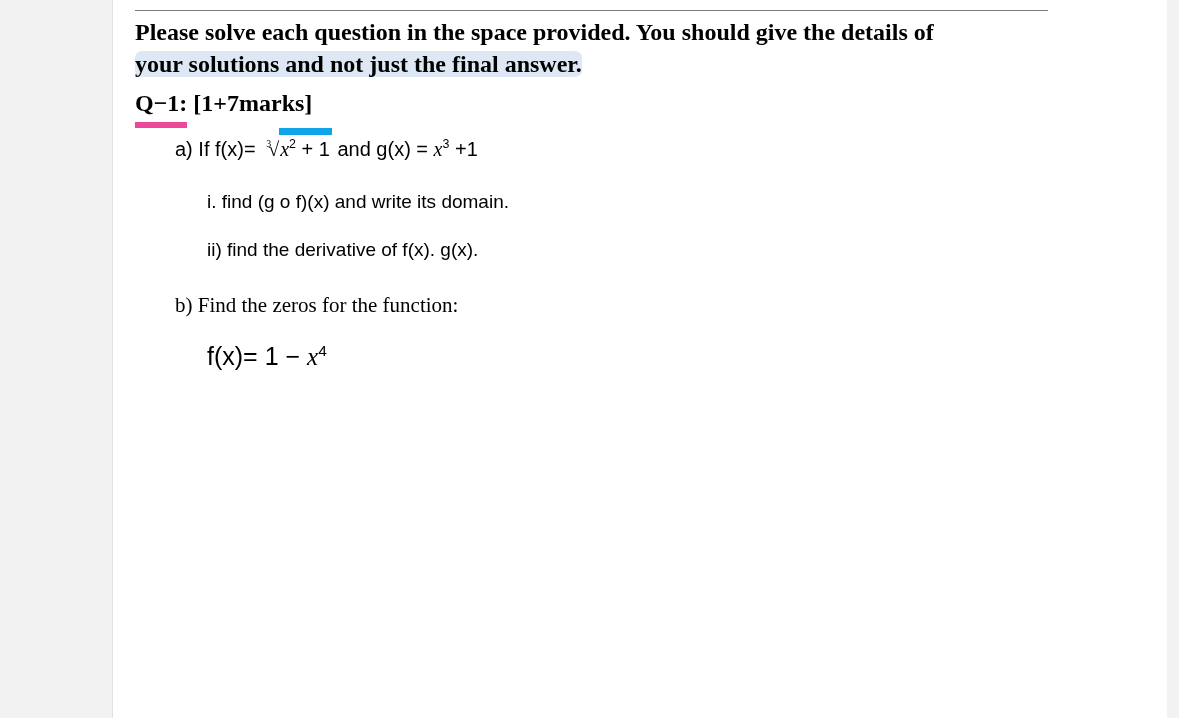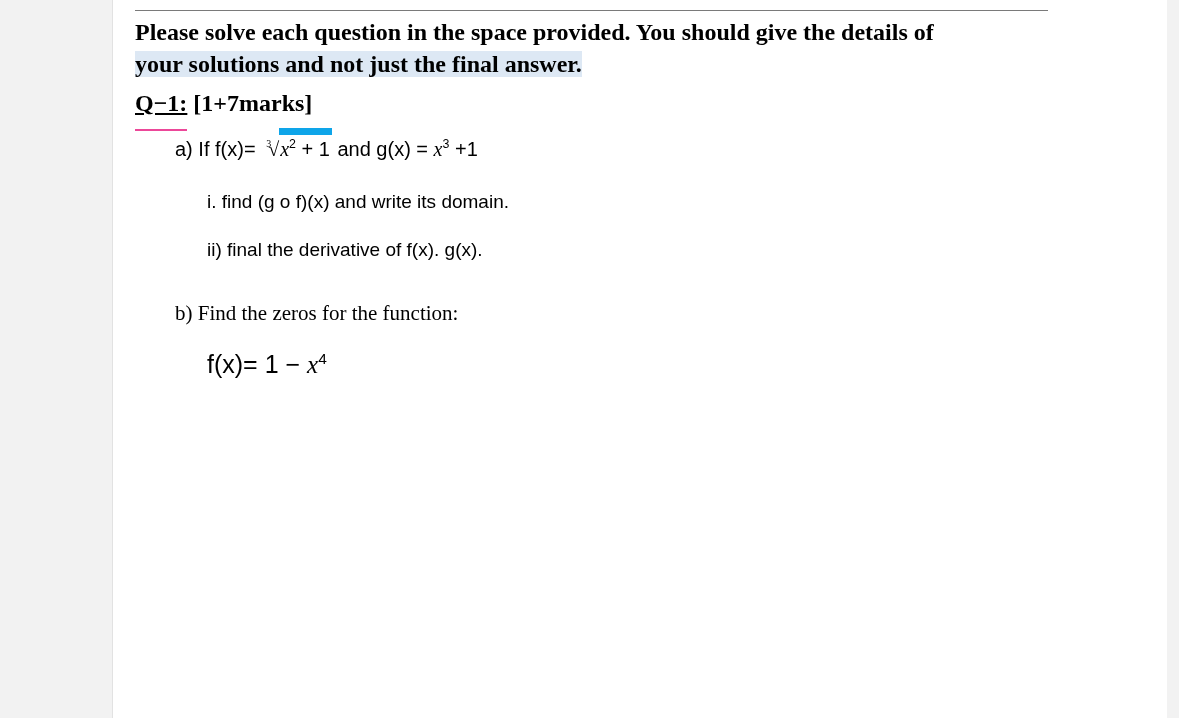--- a/index.html
+++ b/index.html
@@ -67,55 +67,55 @@
     font-size: 24px;
     line-height: 32px;
     color: #000000;
     width: 915px;
   }
   .instruction .line2 {
     display: block;
   }
   .hl {
     background: #dde8f4;
+    border-radius: 7px;
   }
   
   .q-header {
     margin-top: 8px;
     font-family: "Liberation Serif", serif;
     font-weight: bold;
     font-size: 24px;
     line-height: 30px;
     color: #000000;
   }
   .q-header .underlined {
-    border-bottom: 2px solid #ec4899;
-    padding-bottom: 13px;
-    text-decoration: underline;
+    border-bottom: 6px solid #ec4899;
+    padding-bottom: 6px;
   }
   
   .part {
     font-family: "Liberation Sans", sans-serif;
     font-size: 20px;
     color: #000000;
   }
   .part-a {
     margin-top: 10px;
     margin-left: 40px;
     line-height: 28px;
   }
   .sub {
     margin-top: 22px;
     margin-left: 72px;
     font-family: "Liberation Sans", sans-serif;
     font-size: 19px;
     line-height: 26px;
   }
   .part-b {
-    margin-top: 36px;
+    margin-top: 28px;
     margin-left: 40px;
     font-family: "Liberation Serif", serif;
     font-size: 21px;
     line-height: 28px;
   }
   .formula-b {
     margin-top: 22px;
     margin-left: 72px;
     font-family: "Liberation Sans", sans-serif;
     font-size: 25px;
@@ -182,21 +182,21 @@
       <div class="part part-a">
         <span>a)</span>
         <span>If f(x)=</span>
         <span class="radical"><span class="index">3</span><span class="sign">√</span><span class="radicand"><span class="mi">x</span><sup>2</sup> <span>+ 1</span></span></span>
         <span>and g(x) =</span>
         <span class="mi">x</span><sup>3</sup>
         <span>+1</span>
       </div>
 
       <div class="sub">i. find (g o f)(x)  and write its domain.</div>
-      <div class="sub">ii) final the derivative of f(x). g(x).</div>
+      <div class="sub">ii) find the derivative of f(x). g(x).</div>
 
       <div class="part-b">
         <span>b)</span>
         <span>Find the zeros for the function:</span>
       </div>
 
       <div class="formula-b">
         <span>f(x)= 1 −</span>
         <span class="mi">x</span><sup>4</sup>
       </div>

